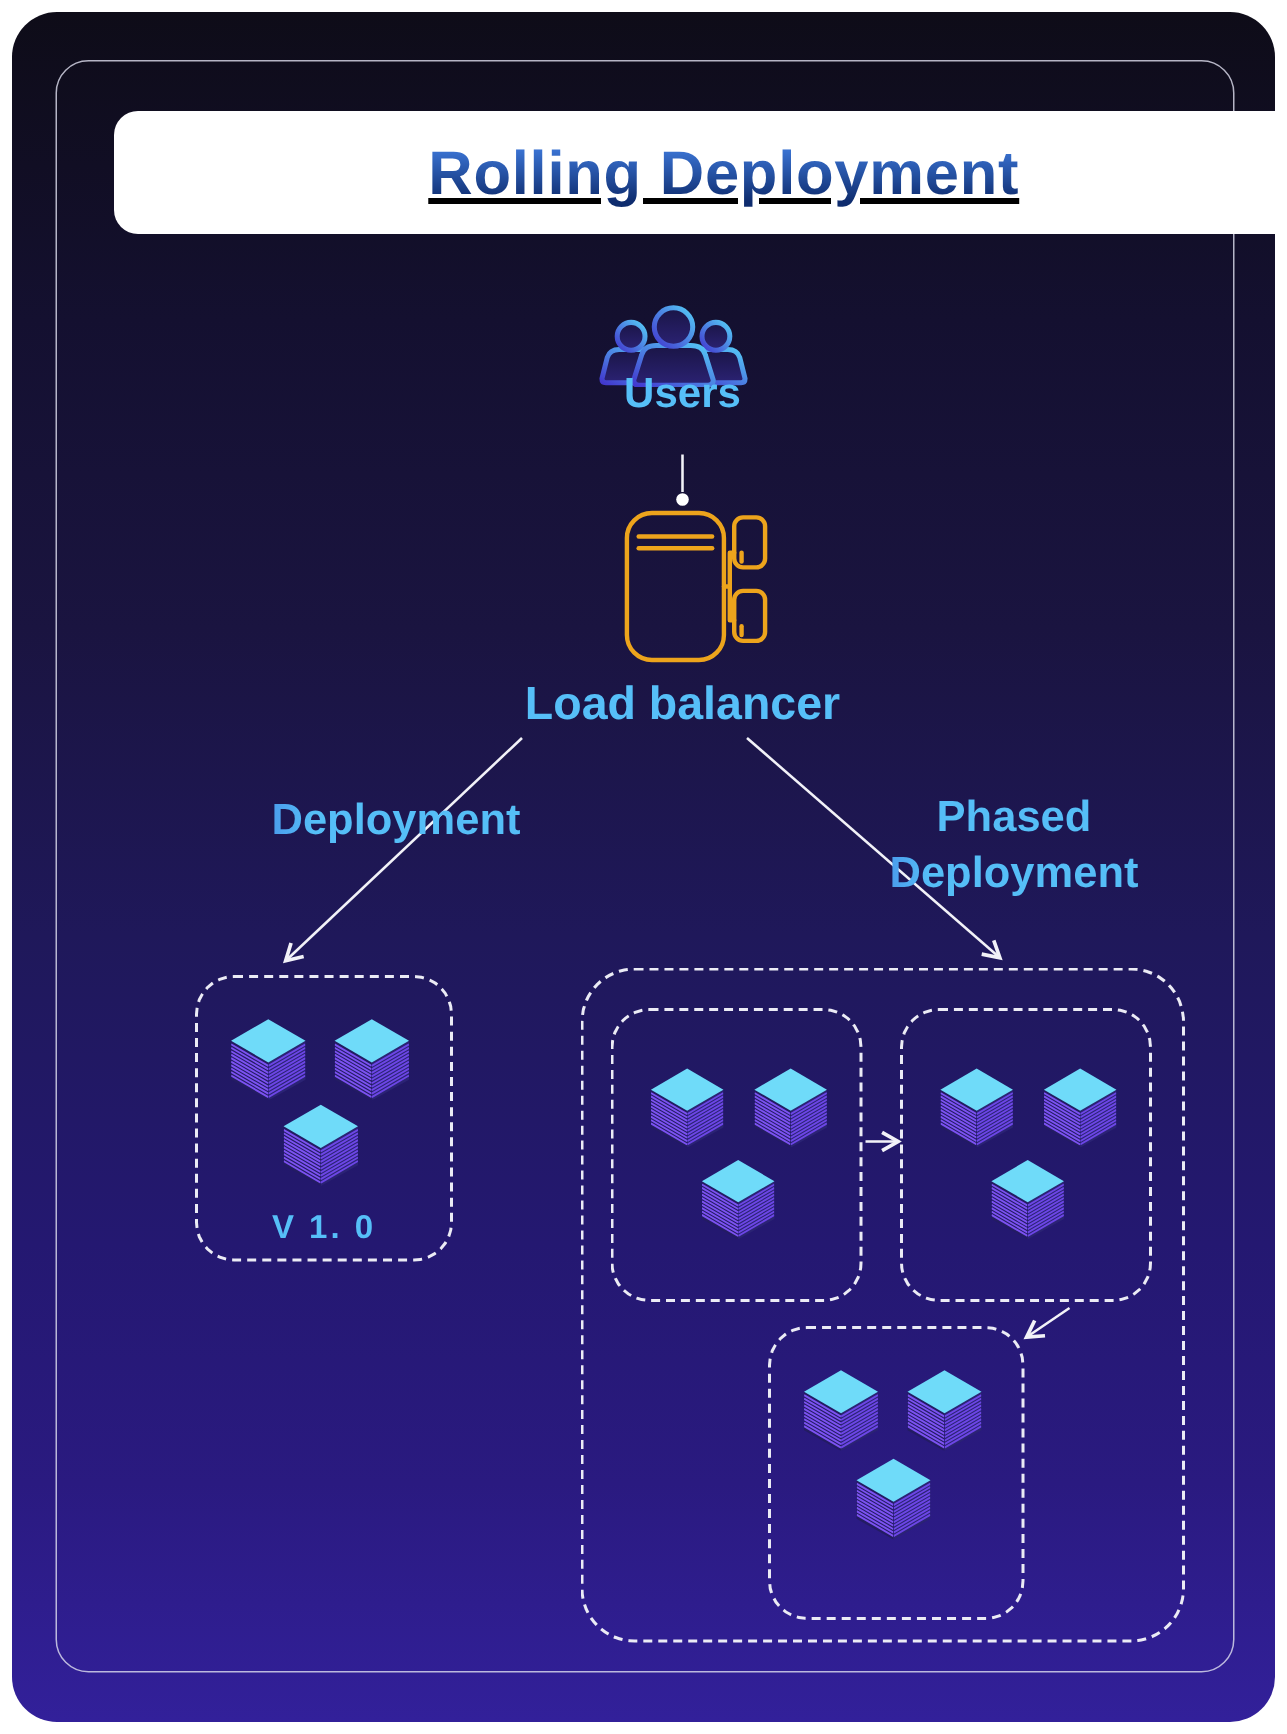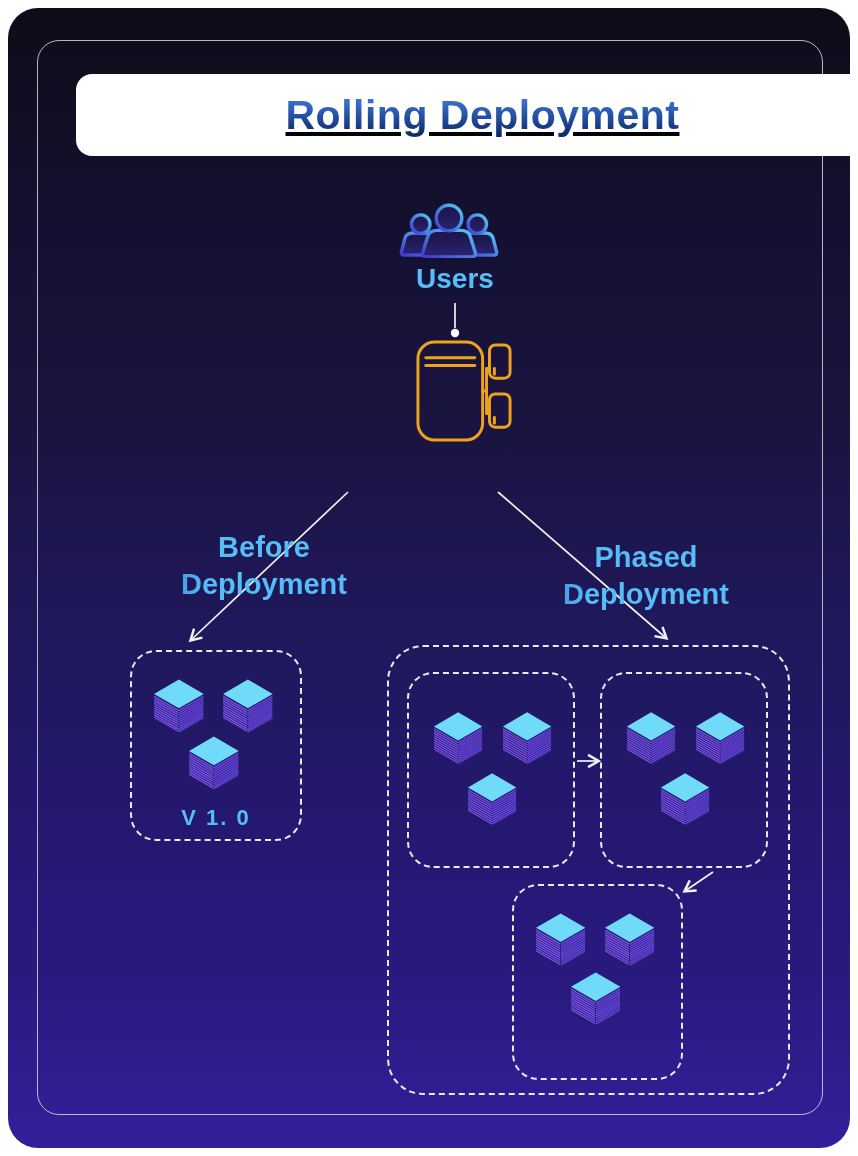--- a/index.html
+++ b/index.html
@@ -26,25 +26,25 @@
     font-size:41px;font-weight:700;letter-spacing:.5px;
     background:linear-gradient(180deg,var(--c-title-gradient-top,#3E79DB) 10%,var(--c-title-gradient-bottom,#0E2C6E) 90%);
     -webkit-background-clip:text;background-clip:text;color:transparent;
   }
   .overlay{position:absolute;left:0;top:0;width:858px;height:1156px;pointer-events:none;}
   .icon-svg{position:absolute;}
   .lbl{
     position:absolute;text-align:center;font-weight:600;
     color:var(--c-accent-text,#56BFF8);
   }
-  .users-label{left:375px;top:263px;width:160px;font-size:28px;}
+  .users-label{left:375px;top:246px;width:160px;font-size:28px;}
   .lb-label{left:315px;top:451px;width:280px;font-size:31px;}
   .branch{font-size:29px;line-height:37px;}
   .branch-before{left:148px;top:529px;width:232px;}
-  .branch-phased{left:530px;top:527px;width:232px;margin-top:12px;}
+  .branch-phased{left:560px;top:527px;width:232px;}
   .branch span{
     display:block;
     background:linear-gradient(90deg,#3D74E0 0%,#55BEF7 26%,#55BEF7 100%);
     -webkit-background-clip:text;background-clip:text;color:transparent;
   }
   .box{
     position:absolute;border:2px dashed var(--c-dashed-border,#EBEBF5);
     box-sizing:border-box;
   }
   .v1-box{left:130px;top:650px;width:172px;height:191px;border-radius:26px;}
@@ -155,23 +155,23 @@
   <svg class="icon-svg" style="left:415px;top:339px;width:98px;height:104px;" viewBox="0 0 100 106" fill="none" stroke="#EDA41C" stroke-width="3" stroke-linecap="round" stroke-linejoin="round">
     <rect x="3" y="3" width="66" height="100" rx="17"></rect>
     <line x1="11" y1="19" x2="61" y2="19"></line>
     <line x1="11" y1="27" x2="61" y2="27"></line>
     <path d="M69,53 L73,53 M73,30 L73,76 M73,30 L76,30 M73,76 L76,76"></path>
     <rect x="76" y="6" width="21" height="34" rx="6"></rect>
     <line x1="81" y1="30" x2="81" y2="36"></line>
     <rect x="76" y="56" width="21" height="34" rx="6"></rect>
     <line x1="81" y1="80" x2="81" y2="86"></line>
   </svg>
+  <div class="lbl lb-label">Load balancer</div>
 
   <div class="lbl branch branch-before">
-    <span>Before</span>
     <span>Deployment</span>
   </div>
   <div class="lbl branch branch-phased">
     <span>Phased</span>
     <span>Deployment</span>
   </div>
 
   <div class="box v1-box">
     <div class="cubes with-label">
         <svg class="cube" viewBox="0 0 100 100">

